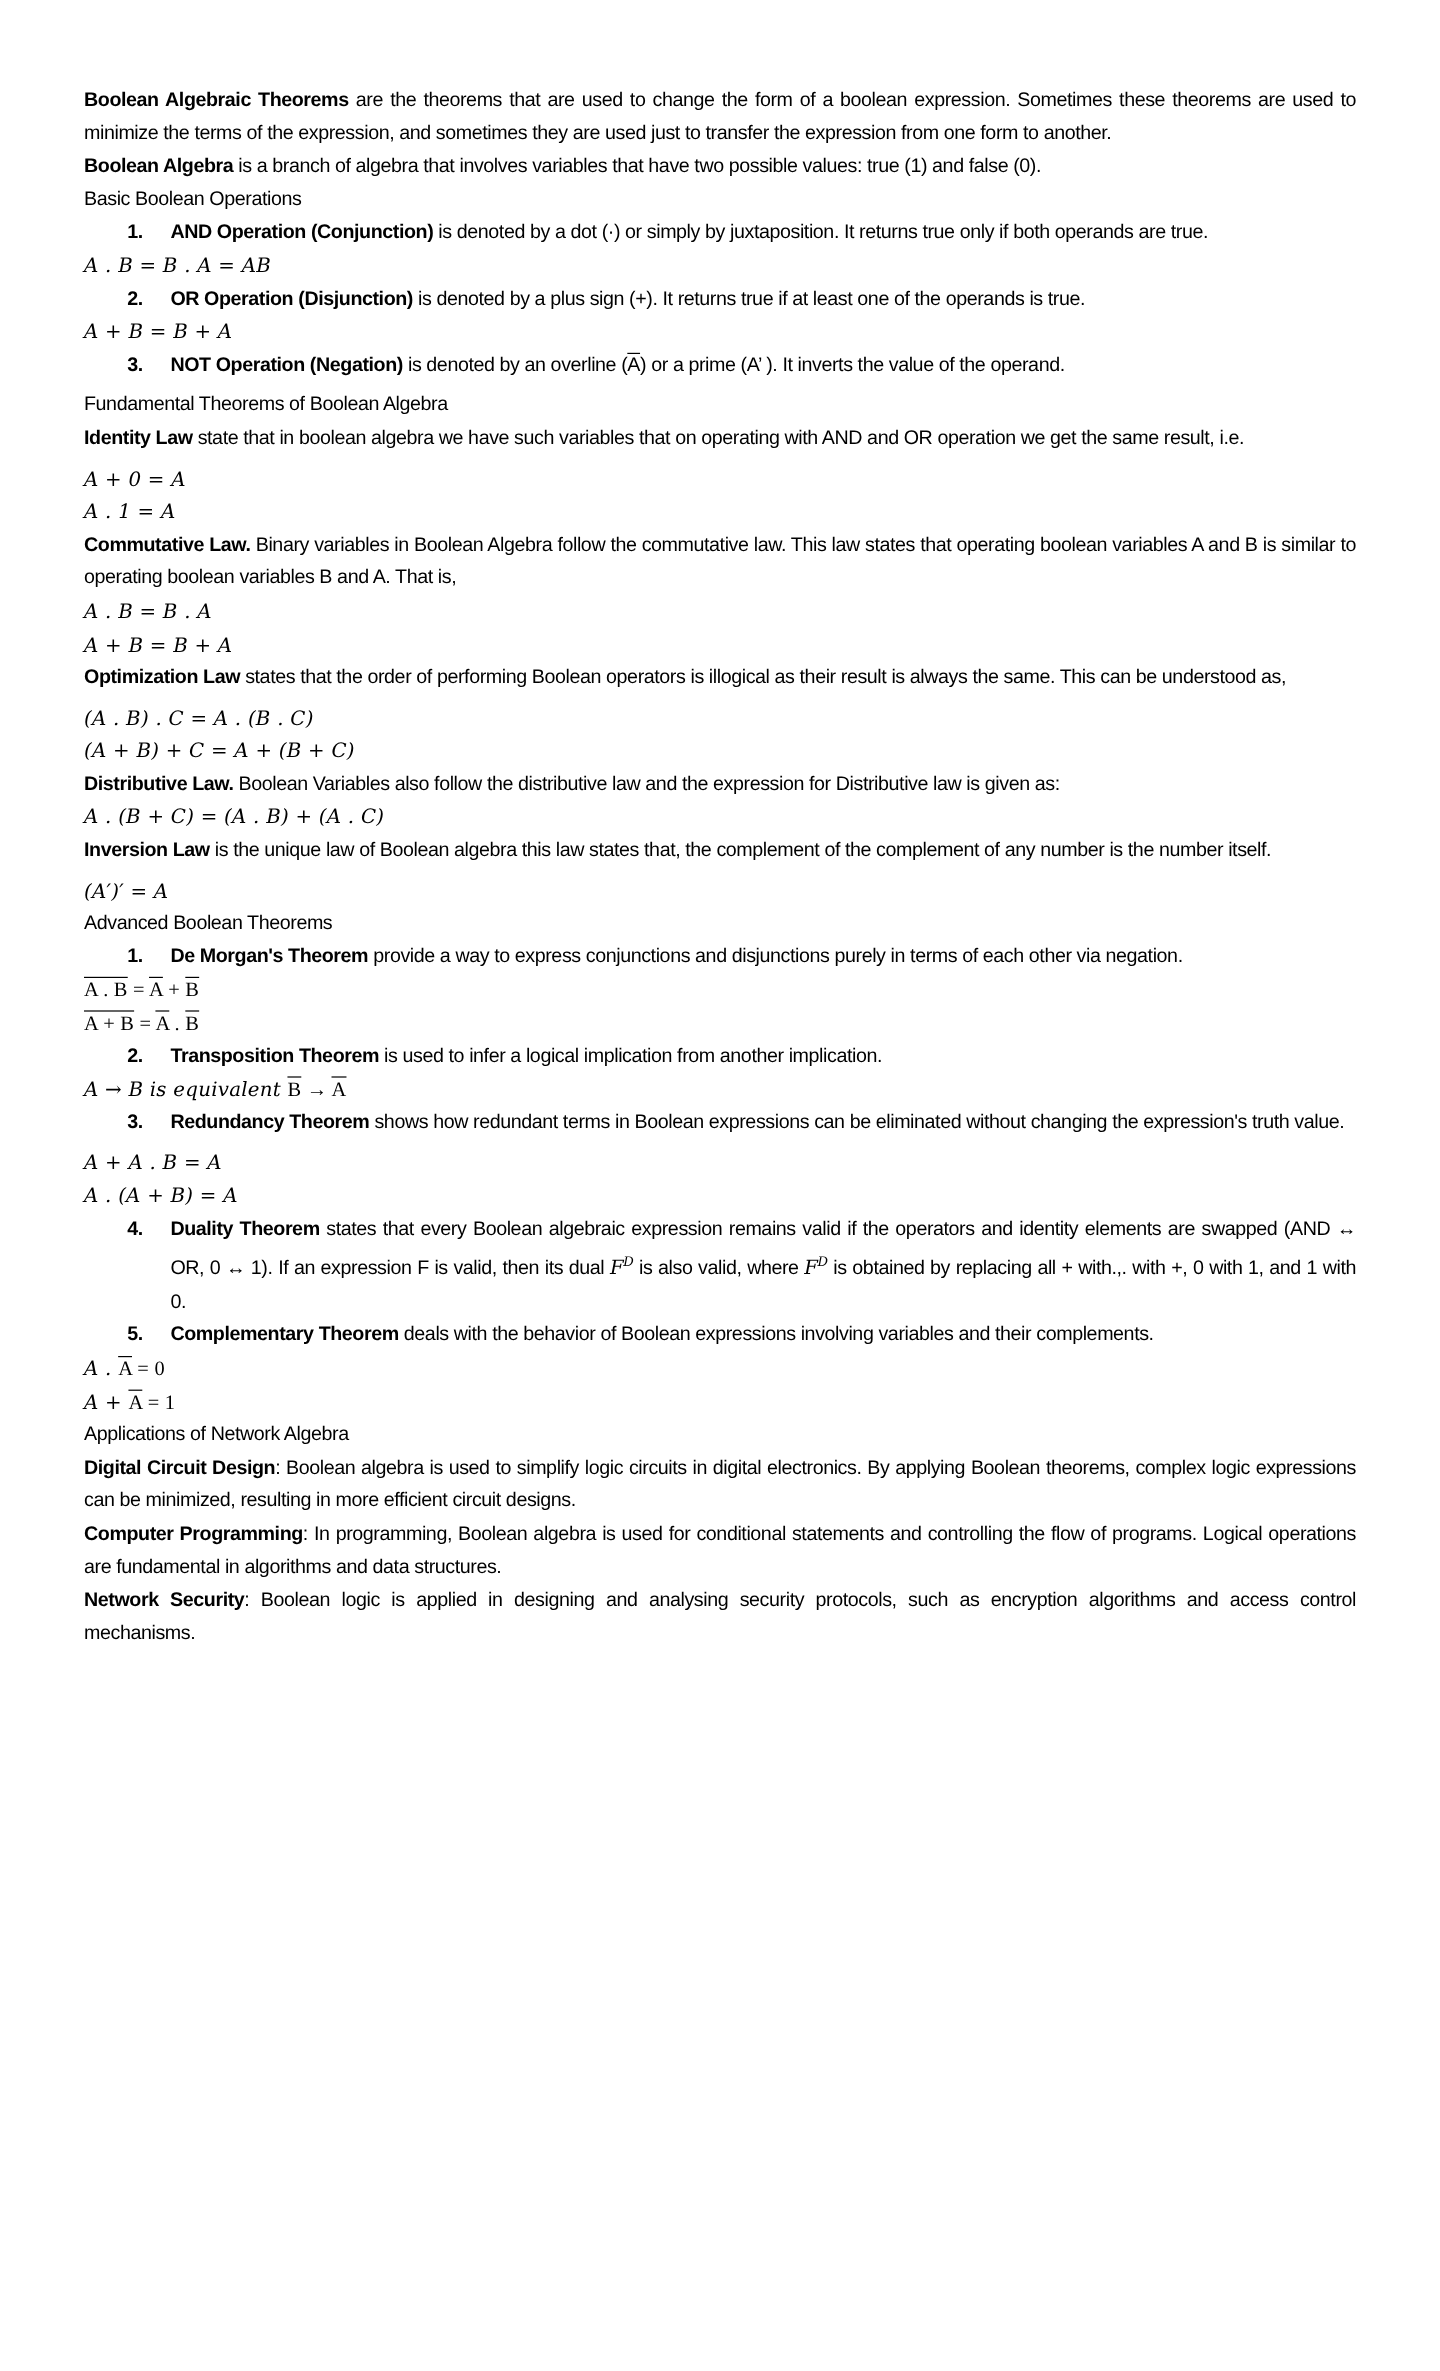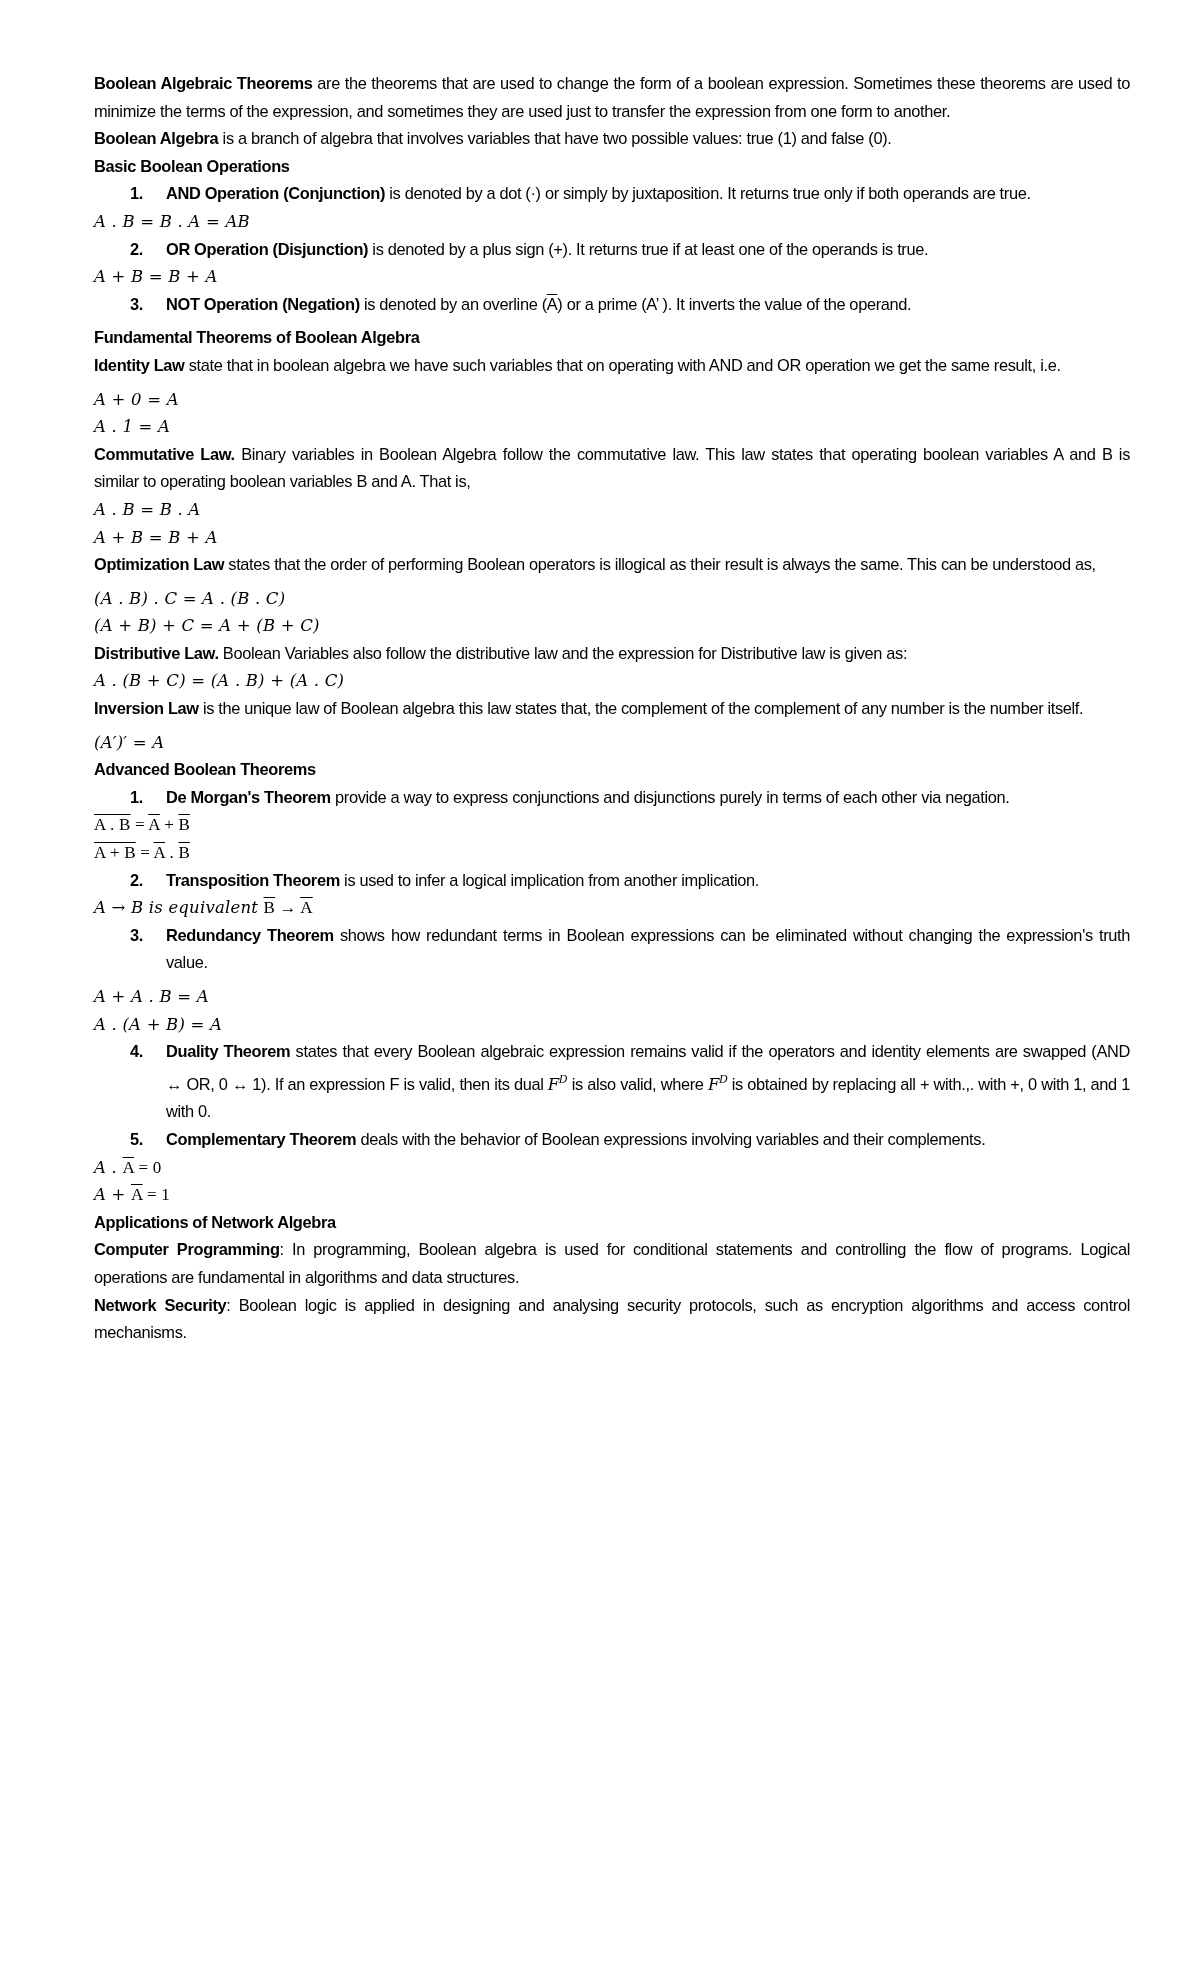--- a/index.html
+++ b/index.html
@@ -3,28 +3,28 @@
   <meta charset="utf-8">
   <style>
     html, body { margin: 0; padding: 0; background: #ffffff; }
     body {
       width: 1200px; height: 1976px; overflow: hidden;
       font-family: "Liberation Sans", sans-serif;
       color: #000000;
     }
     .page {
       position: relative;
-      padding: 70px 70px 0 94px;
+      padding: 70px 70px 0 70px;
       font-size: 16.4px;
       line-height: 27.6px;
       letter-spacing: -0.35px;
     }
     .p { margin: 0; text-align: justify; }
     .p b, .li b { font-weight: bold; }
-    .heading { margin: 0; font-weight: bold; }
+    .heading { margin: 0; font-weight: normal; }
     .li {
       position: relative;
       margin: 0;
       padding-left: 72px;
       text-align: justify;
     }
     .li .num {
       position: absolute; left: 36px; top: 0;
       font-weight: bold;
     }
@@ -130,16 +130,17 @@
 
   <div class="li">
     <span class="num">5.</span>
     <b>Complementary Theorem</b><span> deals with the behavior of Boolean expressions involving variables and their complements.</span>
   </div>
   <p class="eq"><span>A . </span><span class="ov">A</span><span class="up"> = 0</span></p>
   <p class="eq"><span>A + </span><span class="ov">A</span><span class="up"> = 1</span></p>
 
   <p class="heading">Applications of Network Algebra</p>
 
+  <p class="p"><b>Digital Circuit Design</b><span>: Boolean algebra is used to simplify logic circuits in digital electronics. By applying Boolean theorems, complex logic expressions can be minimized, resulting in more efficient circuit designs.</span></p>
   <p class="p"><b>Computer Programming</b><span>: In programming, Boolean algebra is used for conditional statements and controlling the flow of programs. Logical operations are fundamental in algorithms and data structures.</span></p>
   <p class="p"><b>Network Security</b><span>: Boolean logic is applied in designing and analysing security protocols, such as encryption algorithms and access control mechanisms.</span></p>
 
 </div>
 
 </body></html>

